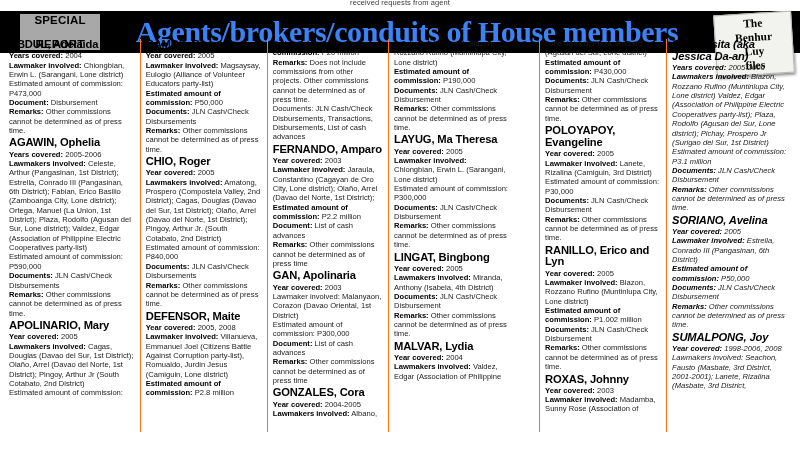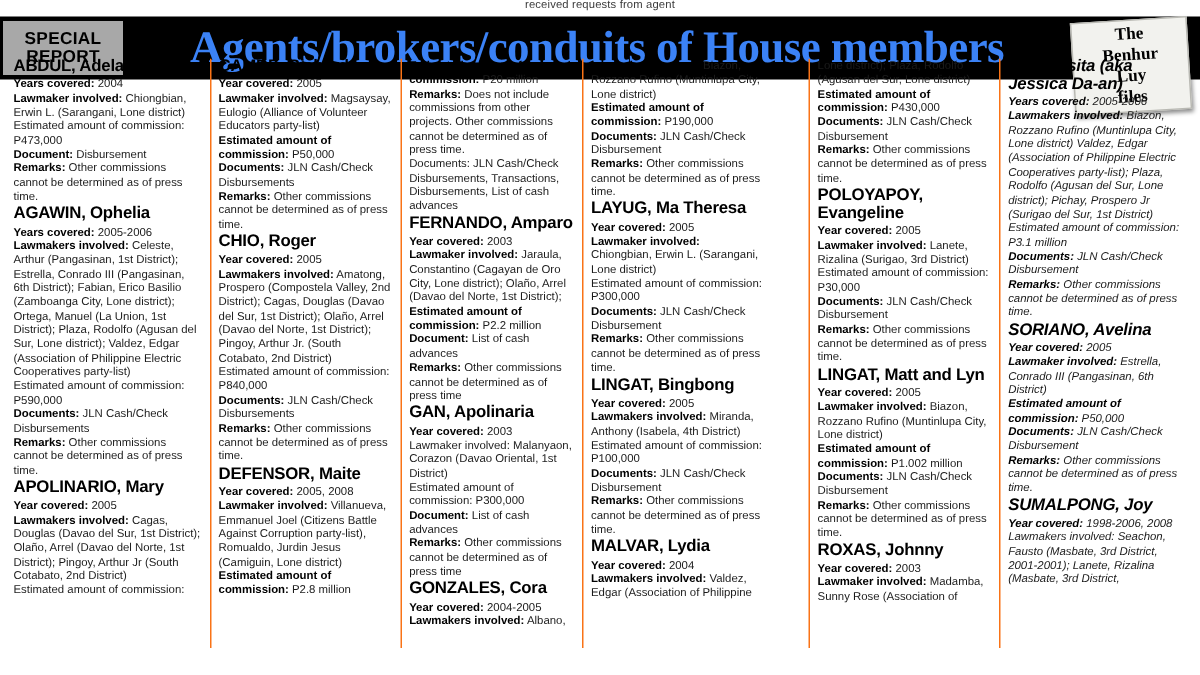--- a/index.html
+++ b/index.html
@@ -34,27 +34,27 @@
   .masthead {
     position: absolute;
     top: 11px; left: 0;
     width: 800px; height: 42px;
     background: #000;
     display: flex;
     align-items: stretch;
   }
   .special-report {
     width: 80px;
-    margin: 3px 0 3px 2px;
+    margin: 3px 0 3px 20px;
     background: #a8a8a8;
     color: #000;
     display: flex;
     flex-direction: column;
     align-items: center;
-    justify-content: center;
+    justify-content: space-between;
     font-weight: bold;
     font-size: 11.5px;
     line-height: 12.5px;
     letter-spacing: .2px;
     flex: 0 0 auto;
   }
   .masthead-title {
     flex: 1 1 auto;
     color: #3b82f6;
     font-family: "Liberation Serif", serif;
@@ -240,47 +240,46 @@
           <p class="field"><b>Year covered:</b><span> 2005</span></p>
           <p class="field"><b>Lawmaker involved:</b><span> Chiongbian, Erwin L. (Sarangani, Lone district)</span></p>
           <p class="field"><span>Estimated amount of commission: P300,000</span></p>
           <p class="field"><b>Documents:</b><span> JLN Cash/Check Disbursement</span></p>
           <p class="field"><b>Remarks:</b><span> Other commissions cannot be determined as of press time.</span></p>
         </div>
         <div class="entry">
           <div class="entry-name">LINGAT, Bingbong</div>
           <p class="field"><b>Year covered:</b><span> 2005</span></p>
           <p class="field"><b>Lawmakers involved:</b><span> Miranda, Anthony (Isabela, 4th District)</span></p>
-          <p class="field"><span>Estimated amount of commission: P100,000</span></p>
           <p class="field"><b>Documents:</b><span> JLN Cash/Check Disbursement</span></p>
           <p class="field"><b>Remarks:</b><span> Other commissions cannot be determined as of press time.</span></p>
         </div>
         <div class="entry">
           <div class="entry-name">MALVAR, Lydia</div>
           <p class="field"><b>Year covered:</b><span> 2004</span></p>
           <p class="field"><b>Lawmakers involved:</b><span> Valdez, Edgar (Association of Philippine</span></p>
         </div>
       </div>
       <div class="col c4">
         <div class="entry">
           <p class="field"><span>Lone district); Plaza, Rodolfo (Agusan del Sur, Lone district)</span></p>
           <p class="field"><b>Estimated amount of commission:</b><span> P430,000</span></p>
           <p class="field"><b>Documents:</b><span> JLN Cash/Check Disbursement</span></p>
           <p class="field"><b>Remarks:</b><span> Other commissions cannot be determined as of press time.</span></p>
         </div>
         <div class="entry">
           <div class="entry-name">POLOYAPOY, Evangeline</div>
           <p class="field"><b>Year covered:</b><span> 2005</span></p>
-          <p class="field"><b>Lawmaker involved:</b><span> Lanete, Rizalina (Surigao, 3rd District)</span></p>
+          <p class="field"><b>Lawmaker involved:</b><span> Lanete, Rizalina (Camiguin, 3rd District)</span></p>
           <p class="field"><span>Estimated amount of commission: P30,000</span></p>
           <p class="field"><b>Documents:</b><span> JLN Cash/Check Disbursement</span></p>
           <p class="field"><b>Remarks:</b><span> Other commissions cannot be determined as of press time.</span></p>
         </div>
         <div class="entry">
-          <div class="entry-name">LINGAT, Matt and Lyn</div>
+          <div class="entry-name">RANILLO, Erico and Lyn</div>
           <p class="field"><b>Year covered:</b><span> 2005</span></p>
           <p class="field"><b>Lawmaker involved:</b><span> Biazon, Rozzano Rufino (Muntinlupa City, Lone district)</span></p>
           <p class="field"><b>Estimated amount of commission:</b><span> P1.002 million</span></p>
           <p class="field"><b>Documents:</b><span> JLN Cash/Check Disbursement</span></p>
           <p class="field"><b>Remarks:</b><span> Other commissions cannot be determined as of press time.</span></p>
         </div>
         <div class="entry">
           <div class="entry-name">ROXAS, Johnny</div>
           <p class="field"><b>Year covered:</b><span> 2003</span></p>
           <p class="field"><b>Lawmaker involved:</b><span> Madamba, Sunny Rose (Association of</span></p>

